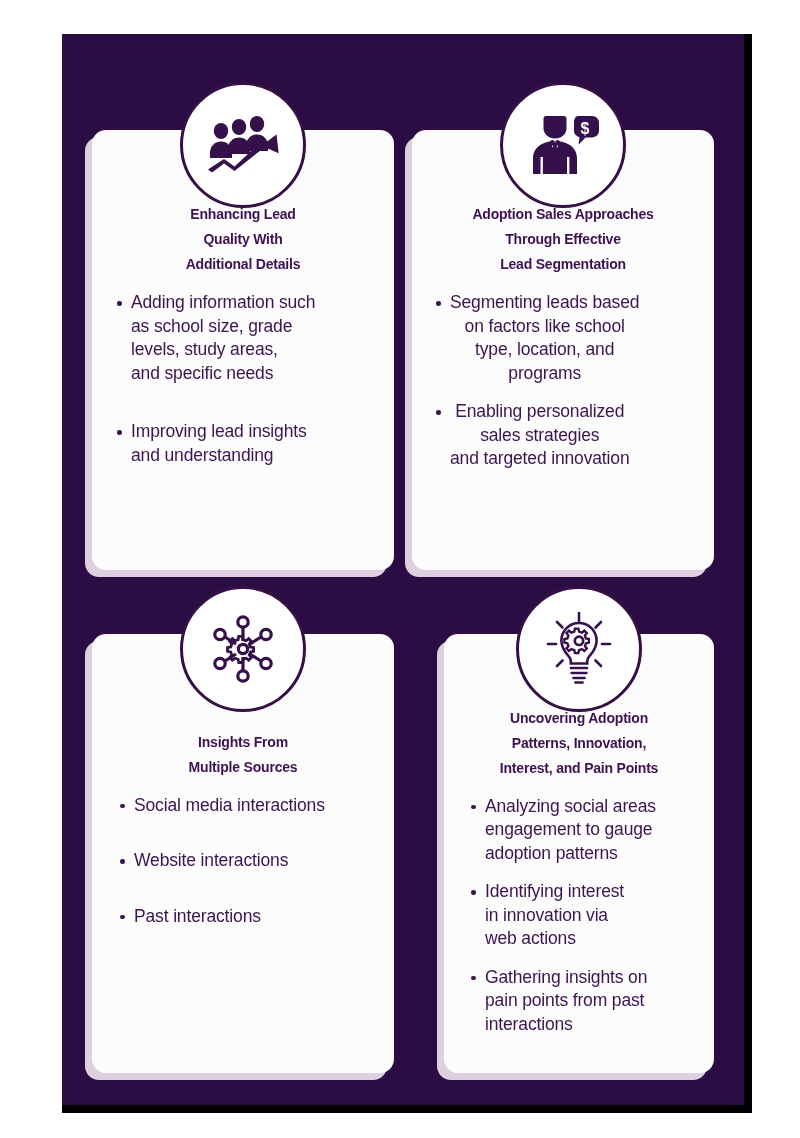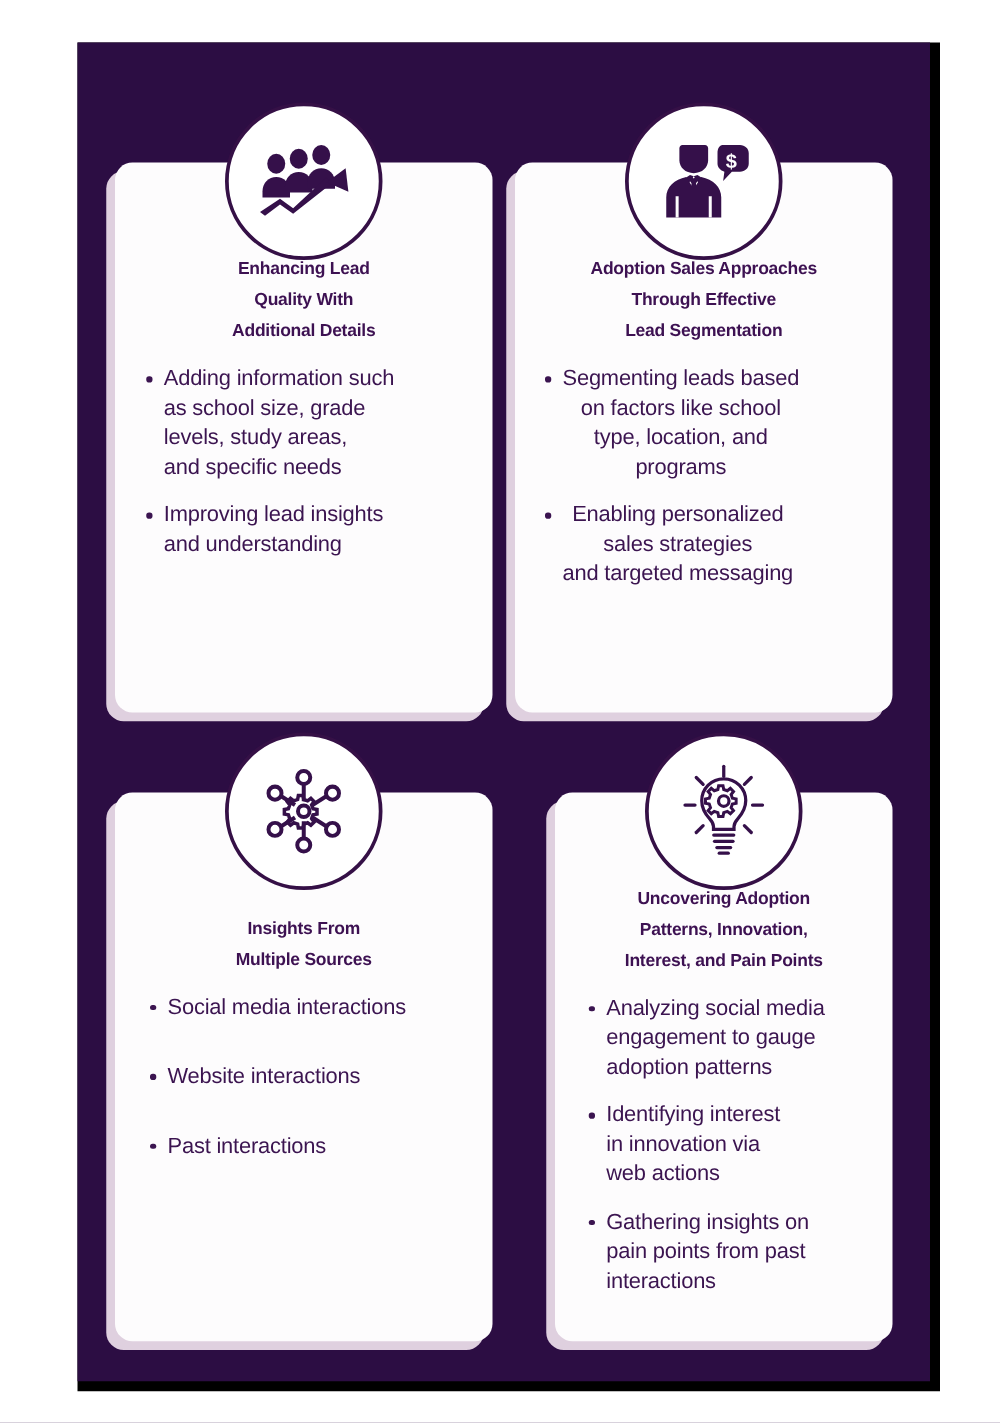--- a/index.html
+++ b/index.html
@@ -132,21 +132,21 @@
     position: absolute;
     left: 1px;
     top: 10px;
     width: 4.5px;
     height: 4.5px;
     border-radius: 50%;
     background: #3b1450;
   }
 
   
-  .cell-0 .bullets { padding-left: 16px; }
+  .cell-0 .bullets { padding-left: 16px; gap: 20px; }
   .cell-1 .bullets { padding-left: 14px; text-align: center; }
   .cell-2 .bullets { padding-left: 22px; gap: 21px; }
   .cell-2 .bullet { margin-bottom: 11px; }
   .cell-3 .bullets { padding-left: 20px; }
 
   .cell-0 .card { padding-top: 72px; }
   .cell-1 .card { padding-top: 72px; }
   .cell-2 .card { padding-top: 96px; }
   .cell-3 .card { padding-top: 72px; margin-left: 32px; }
 </style>
@@ -205,21 +205,21 @@
           <h3 class="card-title">Adoption Sales Approaches
 Through Effective
 Lead Segmentation</h3>
           <ul class="bullets">
             <li class="bullet">Segmenting leads based
 on factors like school
 type, location, and
 programs</li>
             <li class="bullet">Enabling personalized
 sales strategies
-and targeted messaging</li>
+and targeted innovation</li>
           </ul>
         </div>
       </div>
 
       <div class="cell cell-2">
         <div class="card">
           <div class="icon-badge">
             <svg width="72" height="72" viewBox="0 0 72 72" fill="none" stroke="#35104a" stroke-width="3.2" aria-hidden="true">
               <line x1="36" y1="14" x2="36" y2="28"></line>
               <line x1="36" y1="44" x2="36" y2="58"></line>
@@ -264,21 +264,21 @@
               <path d="M29.5 67h11"></path>
               <path d="M31.4 71.5h7.2"></path>
               <path d="M35 20.6l2.9 1 2.4-1.9 2.5 2.5-1.9 2.4 1 2.9 3 .6v3.5l-3 .6-1 2.9 1.9 2.4-2.5 2.5-2.4-1.9-2.9 1-.6 3h-3.5l-.6-3-2.9-1-2.4 1.9-2.5-2.5 1.9-2.4-1-2.9-3-.6v-3.5l3-.6 1-2.9-1.9-2.4 2.5-2.5 2.4 1.9 2.9-1 .6-3h3.5z" stroke-width="2.4"></path>
               <circle cx="35" cy="29.8" r="4.2"></circle>
             </svg>
           </div>
           <h3 class="card-title">Uncovering Adoption
 Patterns, Innovation,
 Interest, and Pain Points</h3>
           <ul class="bullets">
-            <li class="bullet">Analyzing social media
+            <li class="bullet">Analyzing social areas
 engagement to gauge
 adoption patterns</li>
             <li class="bullet">Identifying interest
 in innovation via
 web actions</li>
             <li class="bullet">Gathering insights on
 pain points from past
 interactions</li>
           </ul>
         </div>

